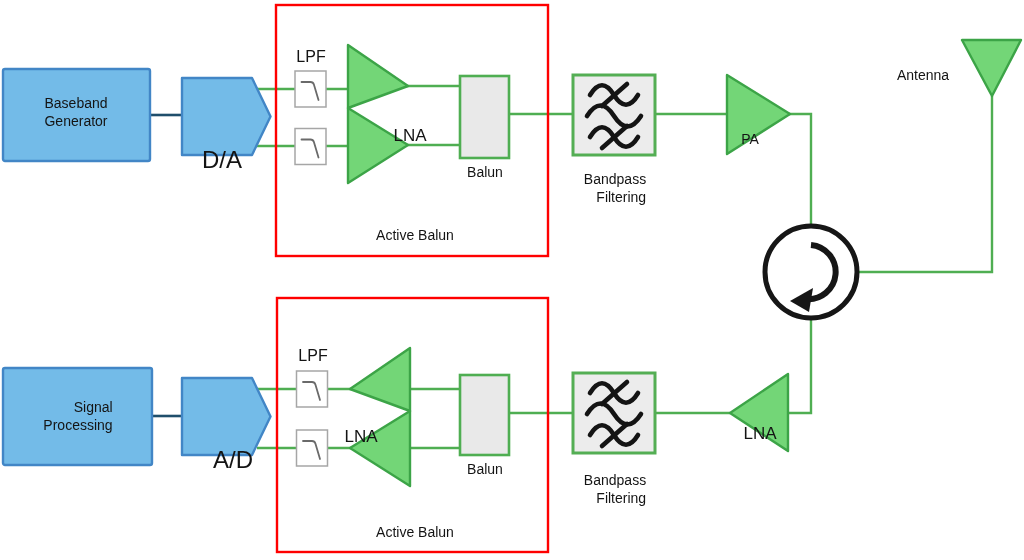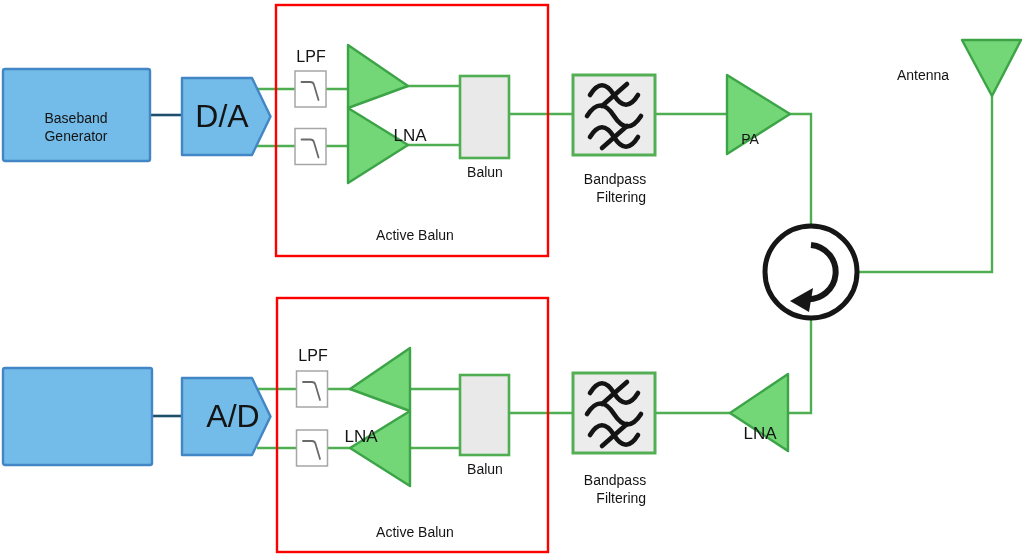--- a/index.html
+++ b/index.html
@@ -6,21 +6,21 @@
   #canvas{
     position:relative;width:1024px;height:560px;background:#ffffff;overflow:hidden;
     font-family:"Liberation Sans", sans-serif;color:#141414;
   }
   #diagram-svg{position:absolute;left:0;top:0;}
   .lbl{
     position:absolute;transform:translate(-50%,-50%);
     white-space:pre-line;text-align:right;line-height:1.32;color:#141414;
   }
   .fs16{font-size:16px;} .fs17{font-size:17px;margin-top:20px;} .fs18{font-size:14px;}
-  .fs19{font-size:14px;} .fs24{font-size:32px;}
+  .fs19{font-size:14px;} .fs24{font-size:24px;margin-top:44px;}
 </style>
 </head>
 <body>
 
 <div id="canvas">
 
   <svg id="diagram-svg" width="1024" height="560" viewBox="0 0 1024 560">
     <defs>
       <g id="lpf-icon">
         <rect x="-15.5" y="-18" width="31" height="36" fill="#ffffff" stroke="#A6A6A6" stroke-width="1.5"></rect>
@@ -87,31 +87,33 @@
     <use href="#lpf-icon" transform="translate(312,389)"></use>
     <use href="#lpf-icon" transform="translate(312,448)"></use>
 
     <g>
       <circle cx="811" cy="272" r="46" fill="#ffffff" stroke="#161616" stroke-width="5"></circle>
       <path d="M811,245 A27,27 0 1 1 806,299" fill="none" stroke="#161616" stroke-width="6"></path>
       <polygon points="790,301 813,288 809,312" fill="#161616"></polygon>
     </g>
   </svg>
 
-  <div class="lbl fs18" style="left:76px;top:127px;">Baseband
+  <div class="lbl fs18" style="left:76px;top:112px;">Baseband
 Generator</div>
   <div class="lbl fs24" style="left:222px;top:116px;">D/A</div>
   <div class="lbl fs16" style="left:311px;top:57px;">LPF</div>
   <div class="lbl fs17" style="left:410px;top:116px;">LNA</div>
   <div class="lbl fs18" style="left:485px;top:172px;">Balun</div>
   <div class="lbl fs19" style="left:415px;top:235px;">Active Balun</div>
   <div class="lbl fs18" style="left:615px;top:188px;">Bandpass
 Filtering</div>
   <div class="lbl fs18" style="left:750px;top:114px;margin-top:25px;">PA</div>
   <div class="lbl fs18" style="left:923px;top:75px;">Antenna</div>
+  <div class="lbl fs18" style="left:78px;top:416px;">Signal
+Processing</div>
   <div class="lbl fs24" style="left:233px;top:416px;">A/D</div>
   <div class="lbl fs16" style="left:313px;top:356px;">LPF</div>
   <div class="lbl fs17" style="left:361px;top:417px;">LNA</div>
   <div class="lbl fs18" style="left:485px;top:469px;">Balun</div>
   <div class="lbl fs19" style="left:415px;top:532px;">Active Balun</div>
   <div class="lbl fs18" style="left:615px;top:489px;">Bandpass
 Filtering</div>
   <div class="lbl fs17" style="left:760px;top:414px;">LNA</div>
 
 </div>

